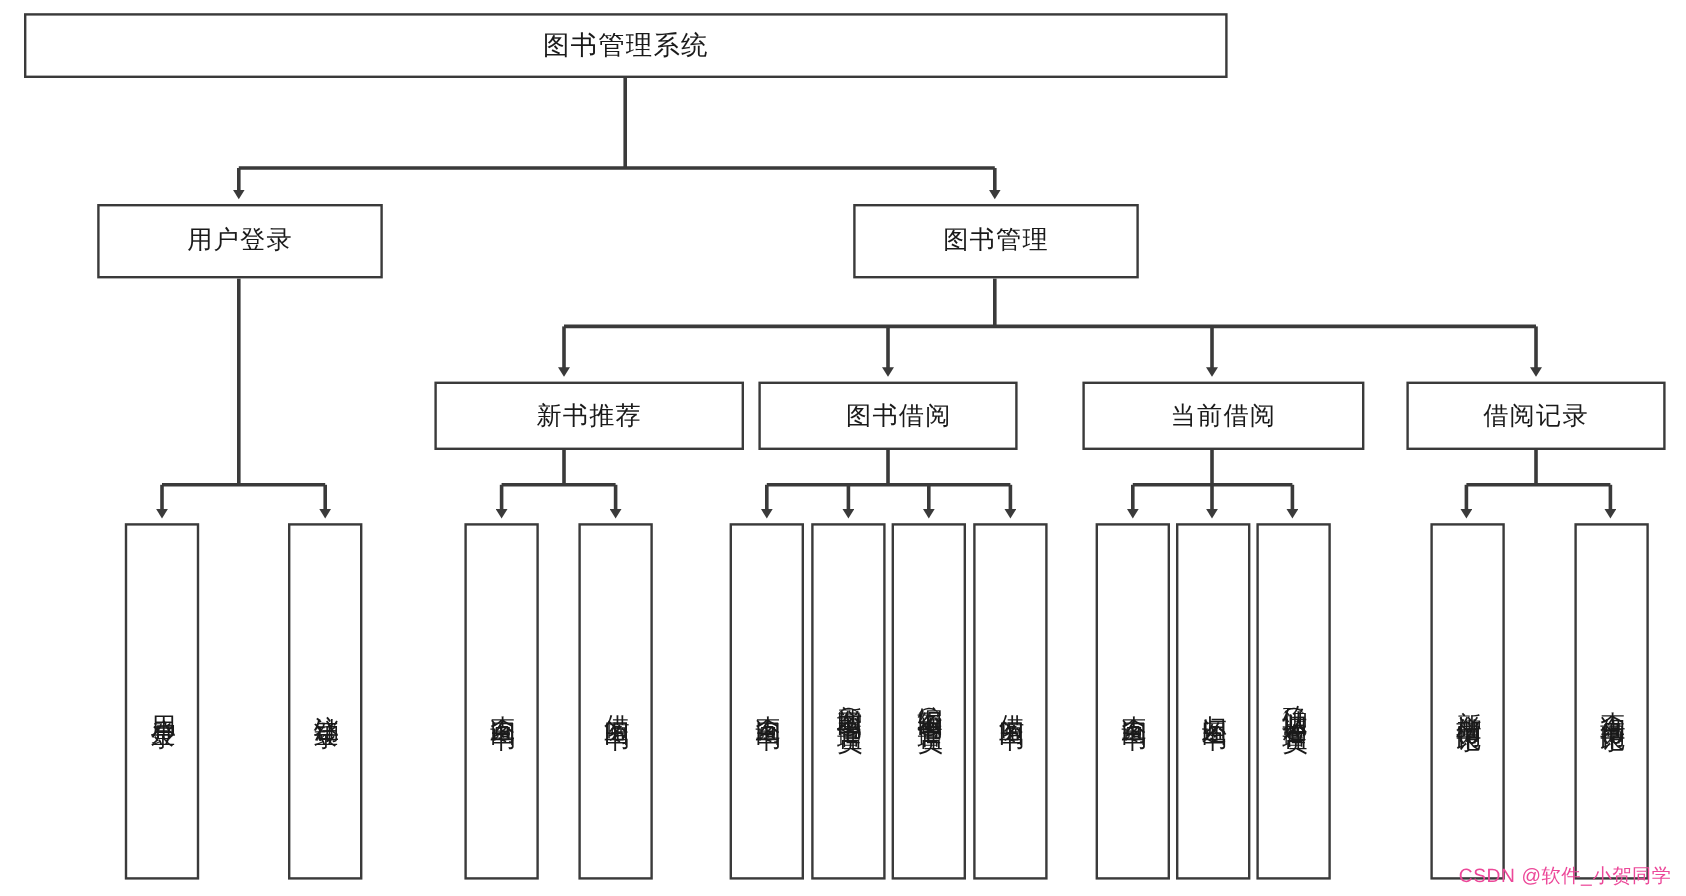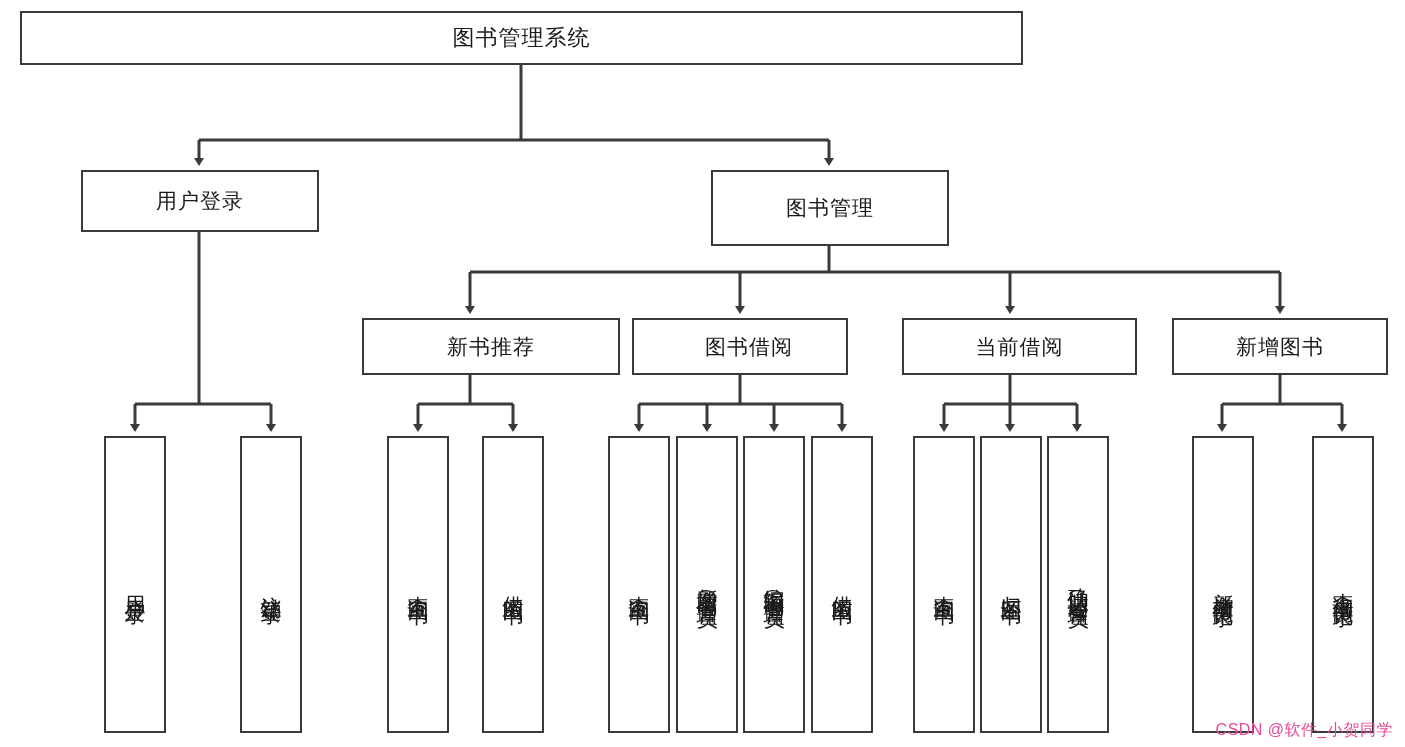--- a/index.html
+++ b/index.html
@@ -119,29 +119,29 @@
       <path d="M1222,404 L1342,404"></path>
       <path d="M1222,404 L1222,428" marker-end="url(#arrow)"></path>
       <path d="M1342,404 L1342,428" marker-end="url(#arrow)"></path>
     </g>
   </svg>
 
   <div class="node horiz" id="title-node" style="left:20px; top:11px; width:1003px; height:54px;">图书管理系统</div>
 
   <div class="node horiz" style="left:81px; top:170px; width:238px; height:62px;">用户登录</div>
 
-  <div class="node horiz" style="left:711px; top:170px; width:238px; height:76px;">图书管理</div>
+  <div class="node horiz" style="left:711px; top:170px; width:238px; height:62px;">图书管理</div>
 
   <div class="node horiz" style="left:362px; top:318px; width:258px; height:57px;">新书推荐</div>
 
   <div class="node horiz" style="left:632px; top:318px; width:216px; height:57px;padding-left:18px;">图书借阅</div>
 
   <div class="node horiz" style="left:902px; top:318px; width:235px; height:57px;">当前借阅</div>
 
-  <div class="node horiz" style="left:1172px; top:318px; width:216px; height:57px;">新增图书</div>
+  <div class="node horiz" style="left:1172px; top:318px; width:216px; height:57px;">借阅记录</div>
 
   <div class="node vert" style="left:104px; top:436px; width:62px; height:297px;">
     <span class="label">用户登录</span>
   </div>
 
   <div class="node vert" style="left:240px; top:436px; width:62px; height:297px;">
     <span class="label">注销登录</span>
   </div>
 
   <div class="node vert" style="left:387px; top:436px; width:62px; height:297px;">

